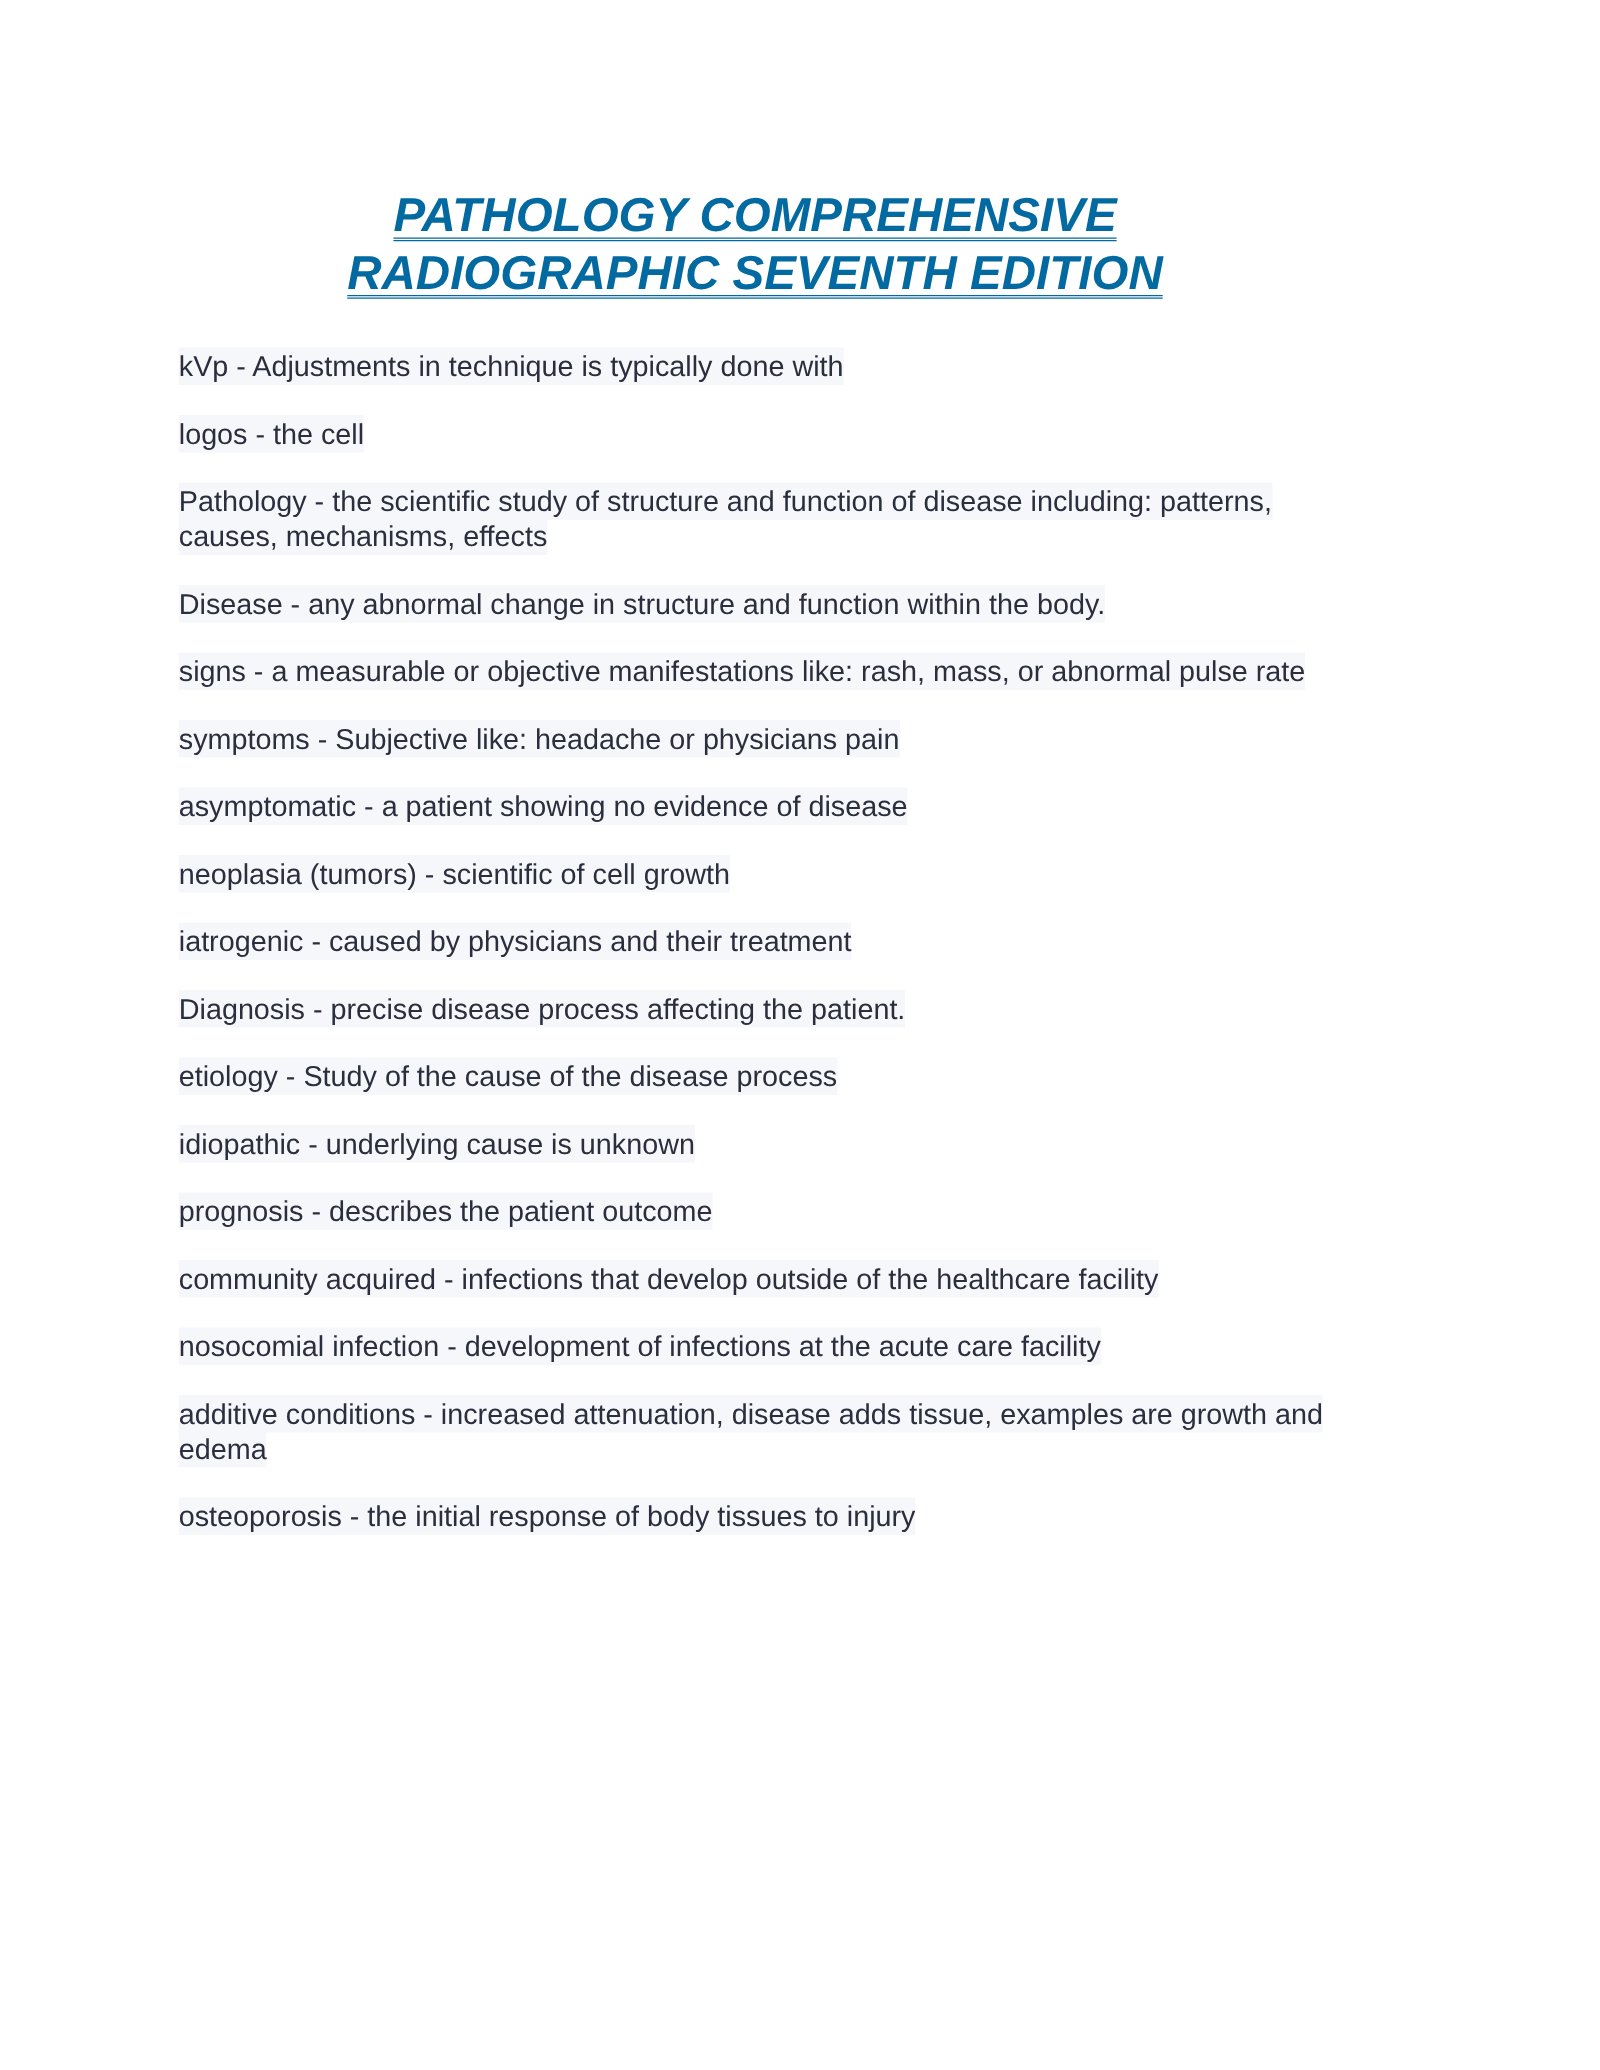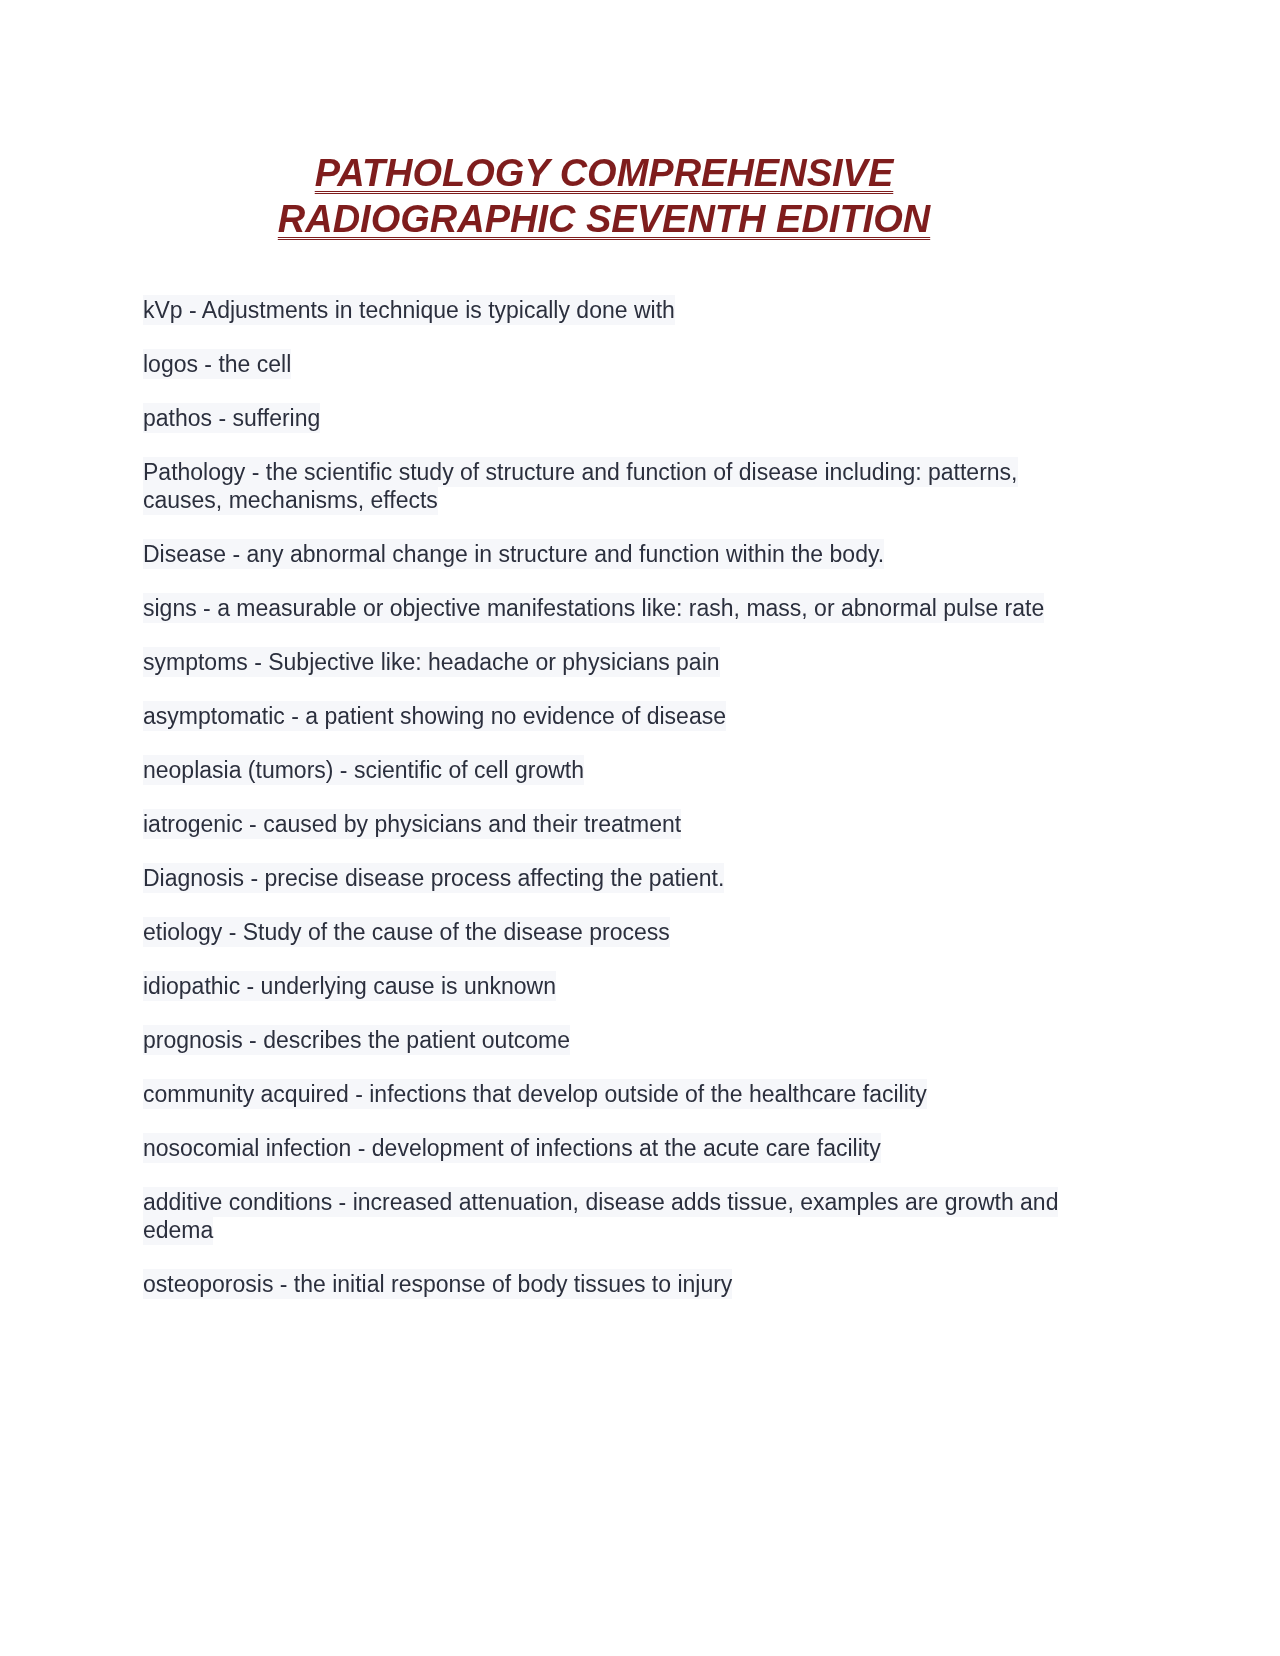--- a/index.html
+++ b/index.html
@@ -26,32 +26,32 @@
     .title {
       position: absolute;
       left: 0;
       top: 150px;
       width: 1208px;
       text-align: center;
       font-weight: bold;
       font-style: italic;
       font-size: 38px;
       line-height: 46px;
-      color: #7f1d1d;
+      color: #0369a1;
       margin: 0;
     }
     .title span {
       text-decoration: underline double;
       text-decoration-thickness: 1px;
       text-underline-offset: 5px;
     }
     .entries {
       position: absolute;
       left: 143px;
-      top: 296px;
+      top: 279px;
       width: 920px;
       margin: 0;
       padding: 0;
       list-style: none;
     }
     .entry {
       font-size: 23px;
       line-height: 28px;
       margin: 0 0 26px 0;
       padding: 0;
@@ -68,21 +68,20 @@
 
 <div class="page">
   <h1 class="title">
     <span>PATHOLOGY COMPREHENSIVE</span><br>
     <span>RADIOGRAPHIC SEVENTH EDITION</span>
   </h1>
 
   <ul class="entries">
     <li class="entry"><span>kVp - Adjustments in technique is typically done with</span></li>
     <li class="entry"><span>logos - the cell</span></li>
-    <li class="entry"><span>pathos - suffering</span></li>
     <li class="entry"><span>Pathology - the scientific study of structure and function of disease including: patterns, causes, mechanisms, effects</span></li>
     <li class="entry"><span>Disease - any abnormal change in structure and function within the body.</span></li>
     <li class="entry"><span>signs - a measurable or objective manifestations like: rash, mass, or abnormal pulse rate</span></li>
     <li class="entry"><span>symptoms - Subjective like: headache or physicians pain</span></li>
     <li class="entry"><span>asymptomatic - a patient showing no evidence of disease</span></li>
     <li class="entry"><span>neoplasia (tumors) - scientific of cell growth</span></li>
     <li class="entry"><span>iatrogenic - caused by physicians and their treatment</span></li>
     <li class="entry"><span>Diagnosis - precise disease process affecting the patient.</span></li>
     <li class="entry"><span>etiology - Study of the cause of the disease process</span></li>
     <li class="entry"><span>idiopathic - underlying cause is unknown</span></li>

